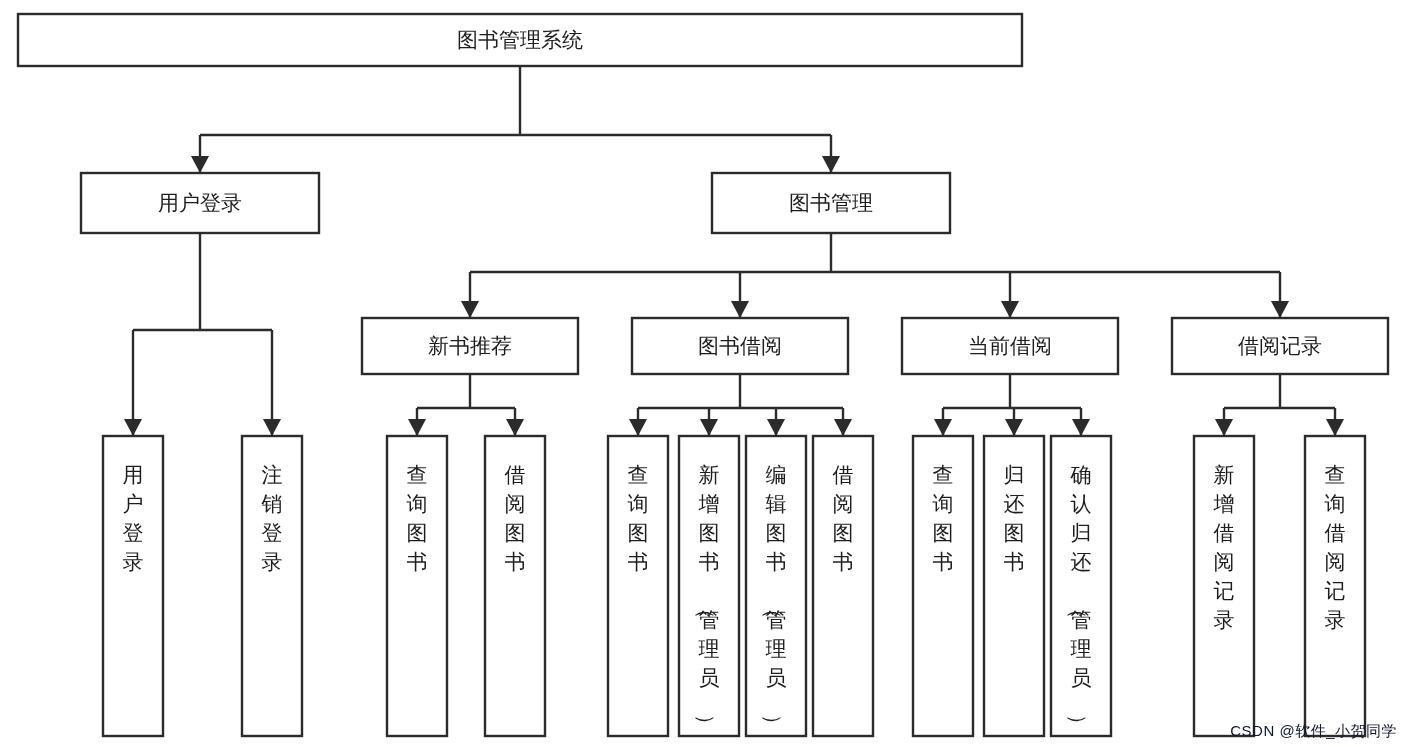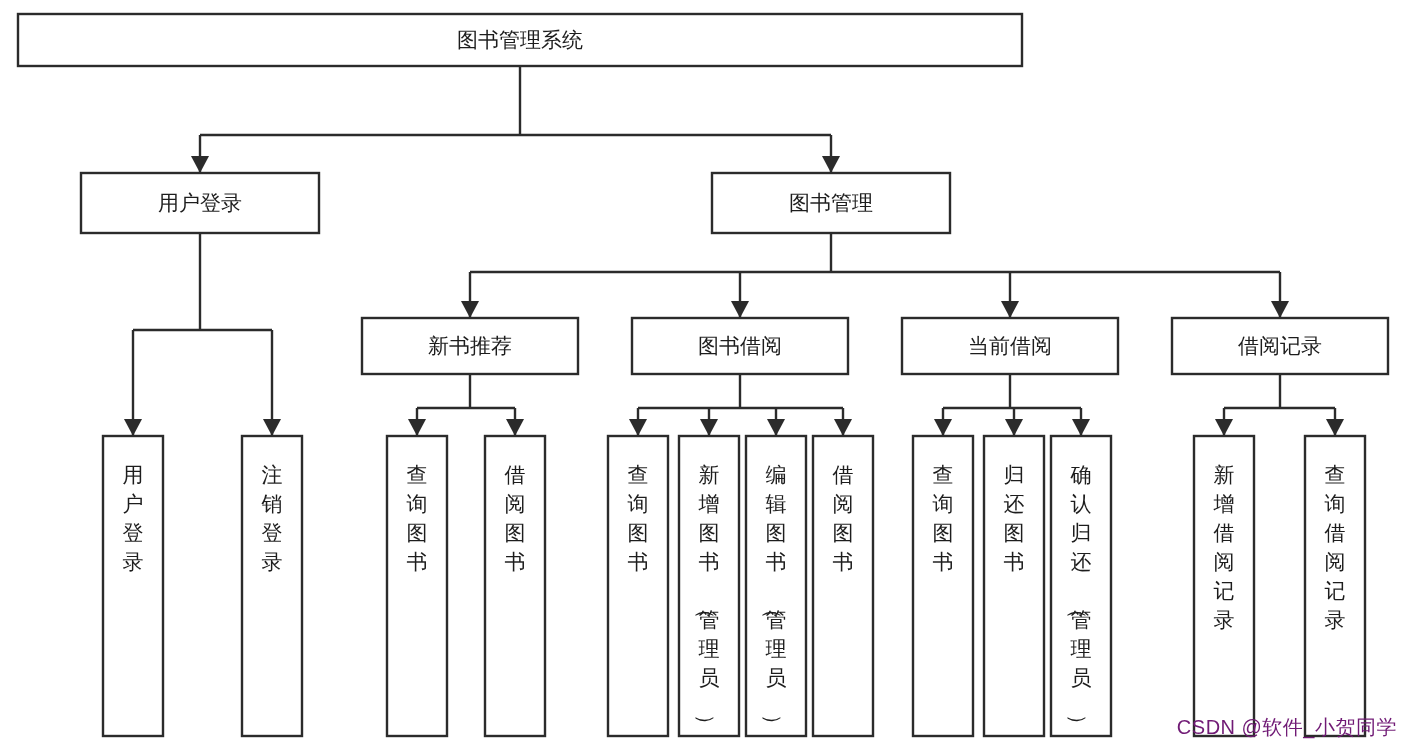--- a/index.html
+++ b/index.html
@@ -54,22 +54,22 @@
     font-family: "Liberation Sans", "DejaVu Sans", sans-serif;
     font-size: 21px;
     fill: #1d1d1d;
     text-anchor: middle;
   }
   .watermark {
     position: absolute;
     right: 8px;
     bottom: 6px;
     font-family: "Liberation Sans", "DejaVu Sans", sans-serif;
-    font-size: 20px;
-    color: #701a75;
+    font-size: 15px;
+    color: #0f172a;
     white-space: nowrap;
     letter-spacing: 0.5px;
     user-select: none;
   }
 </style>
 </head>
 <body>
 
 <div id="diagram-root">
   <svg class="diagram-canvas" id="diagram-svg" viewBox="0 0 1405 747" xmlns="http://www.w3.org/2000/svg">

